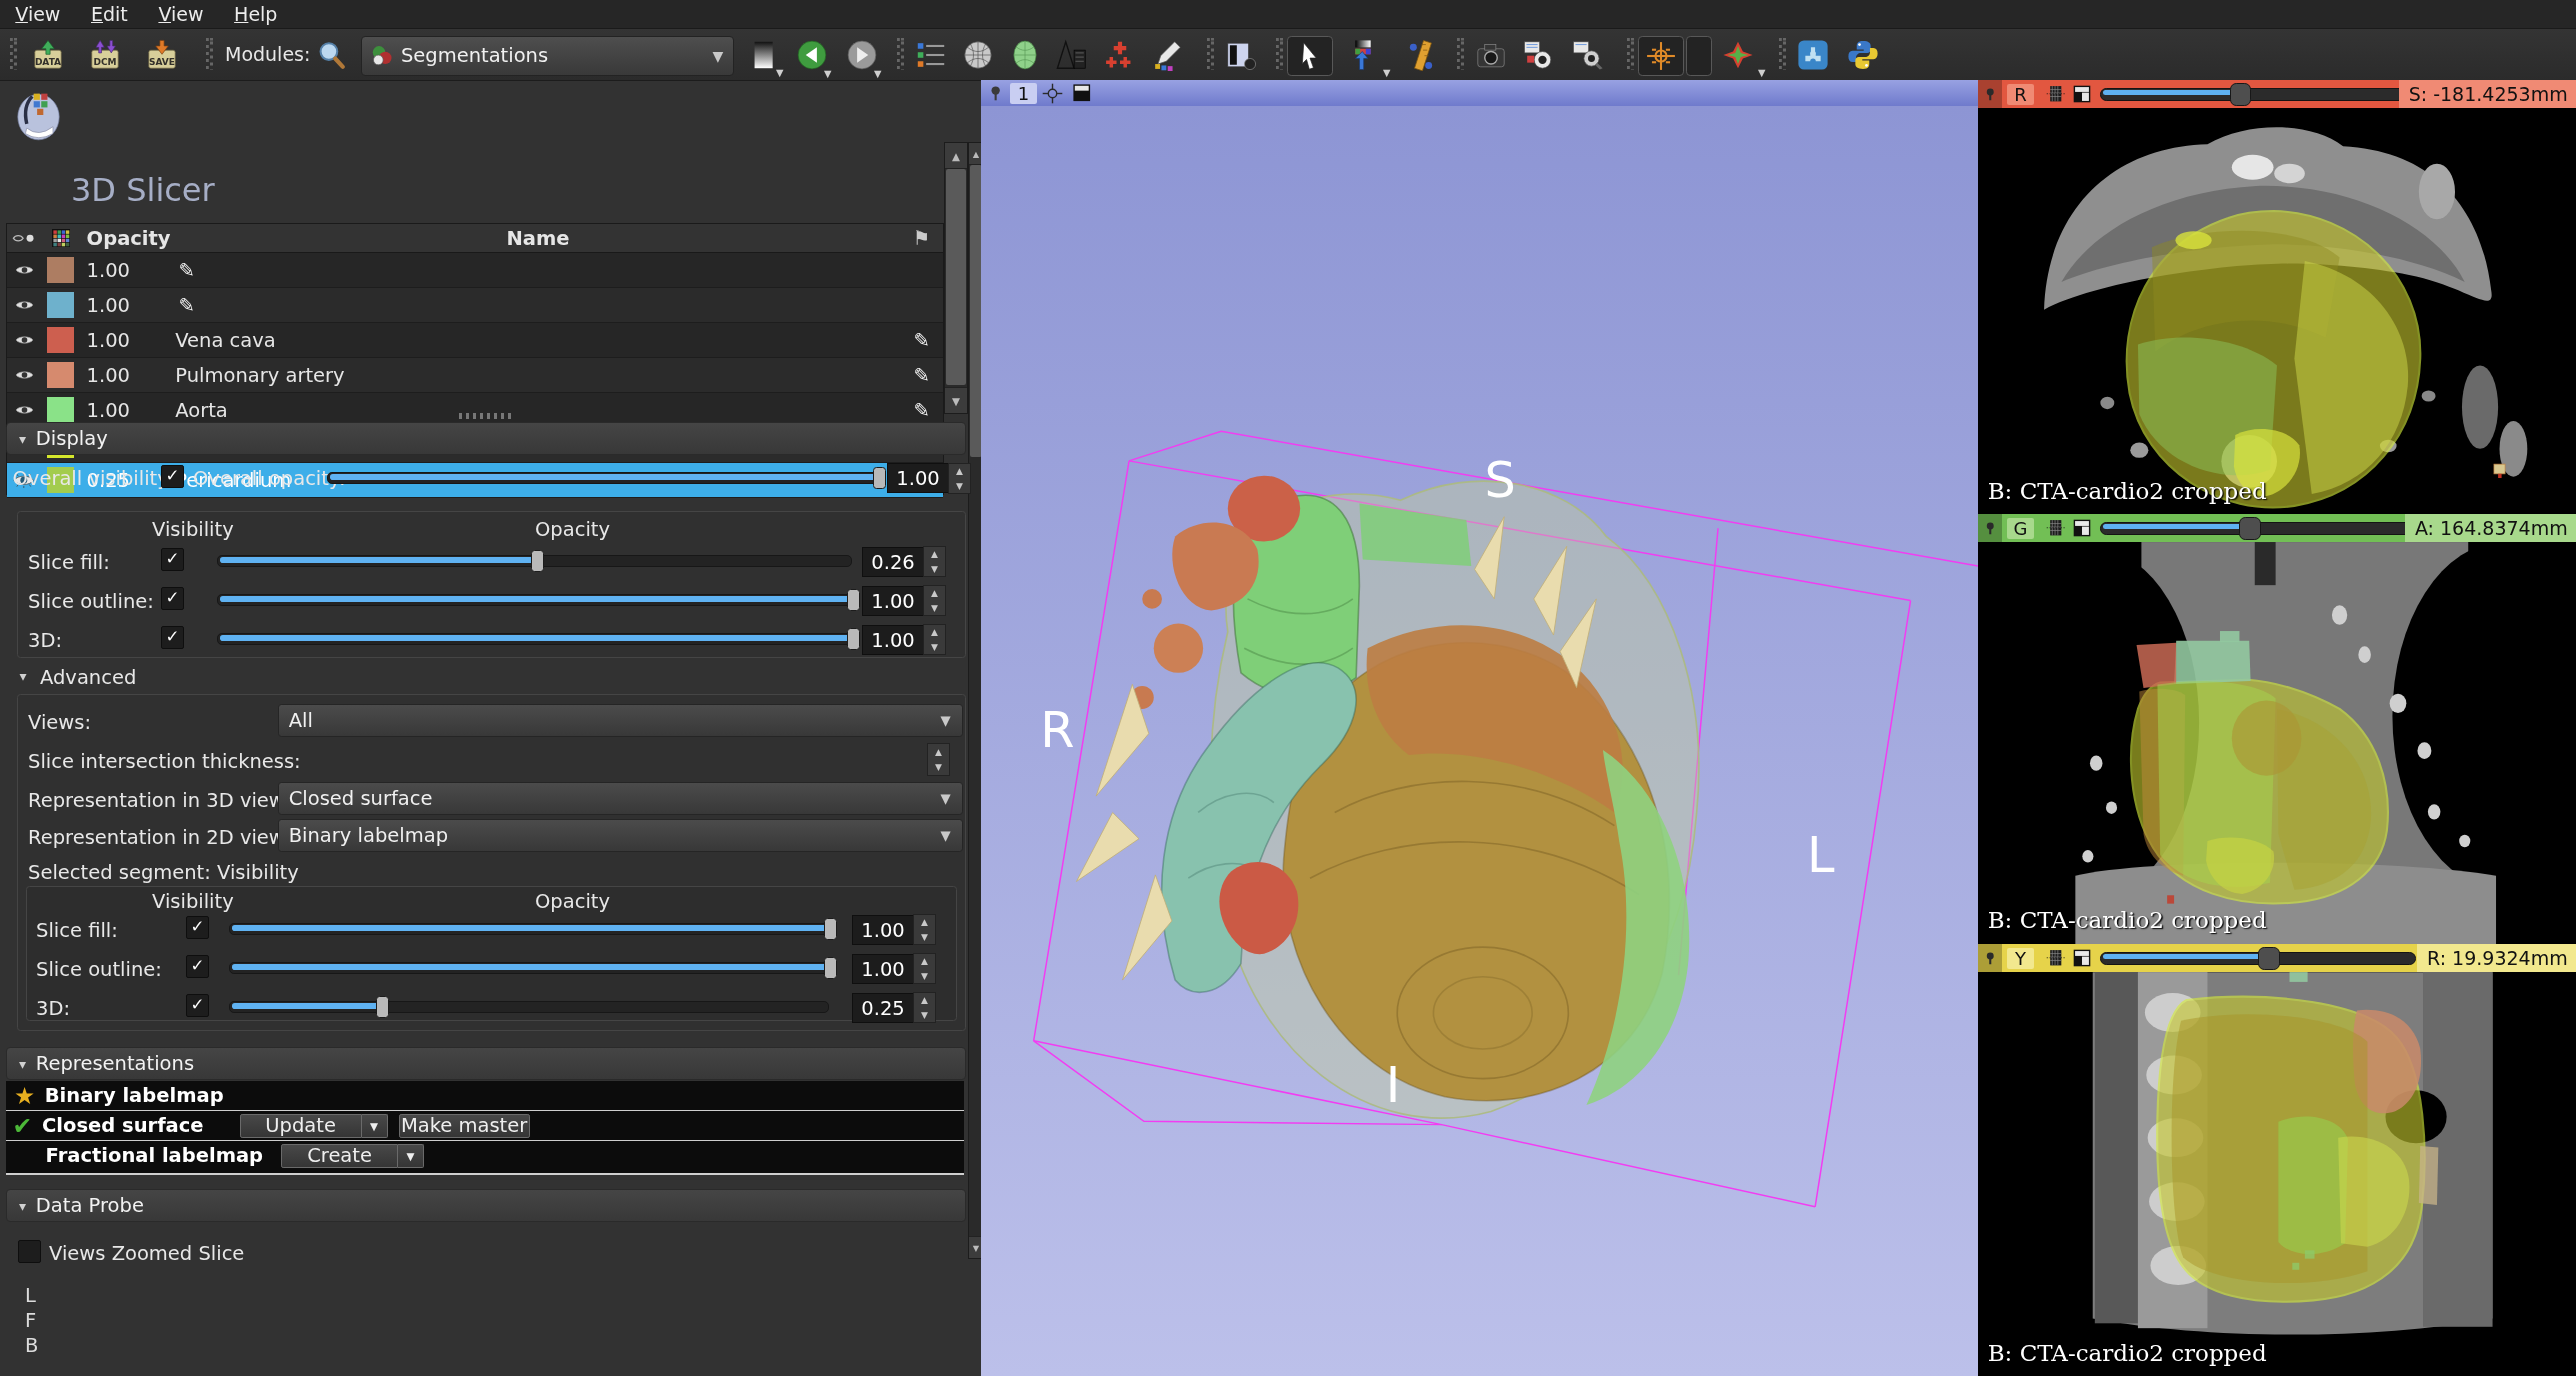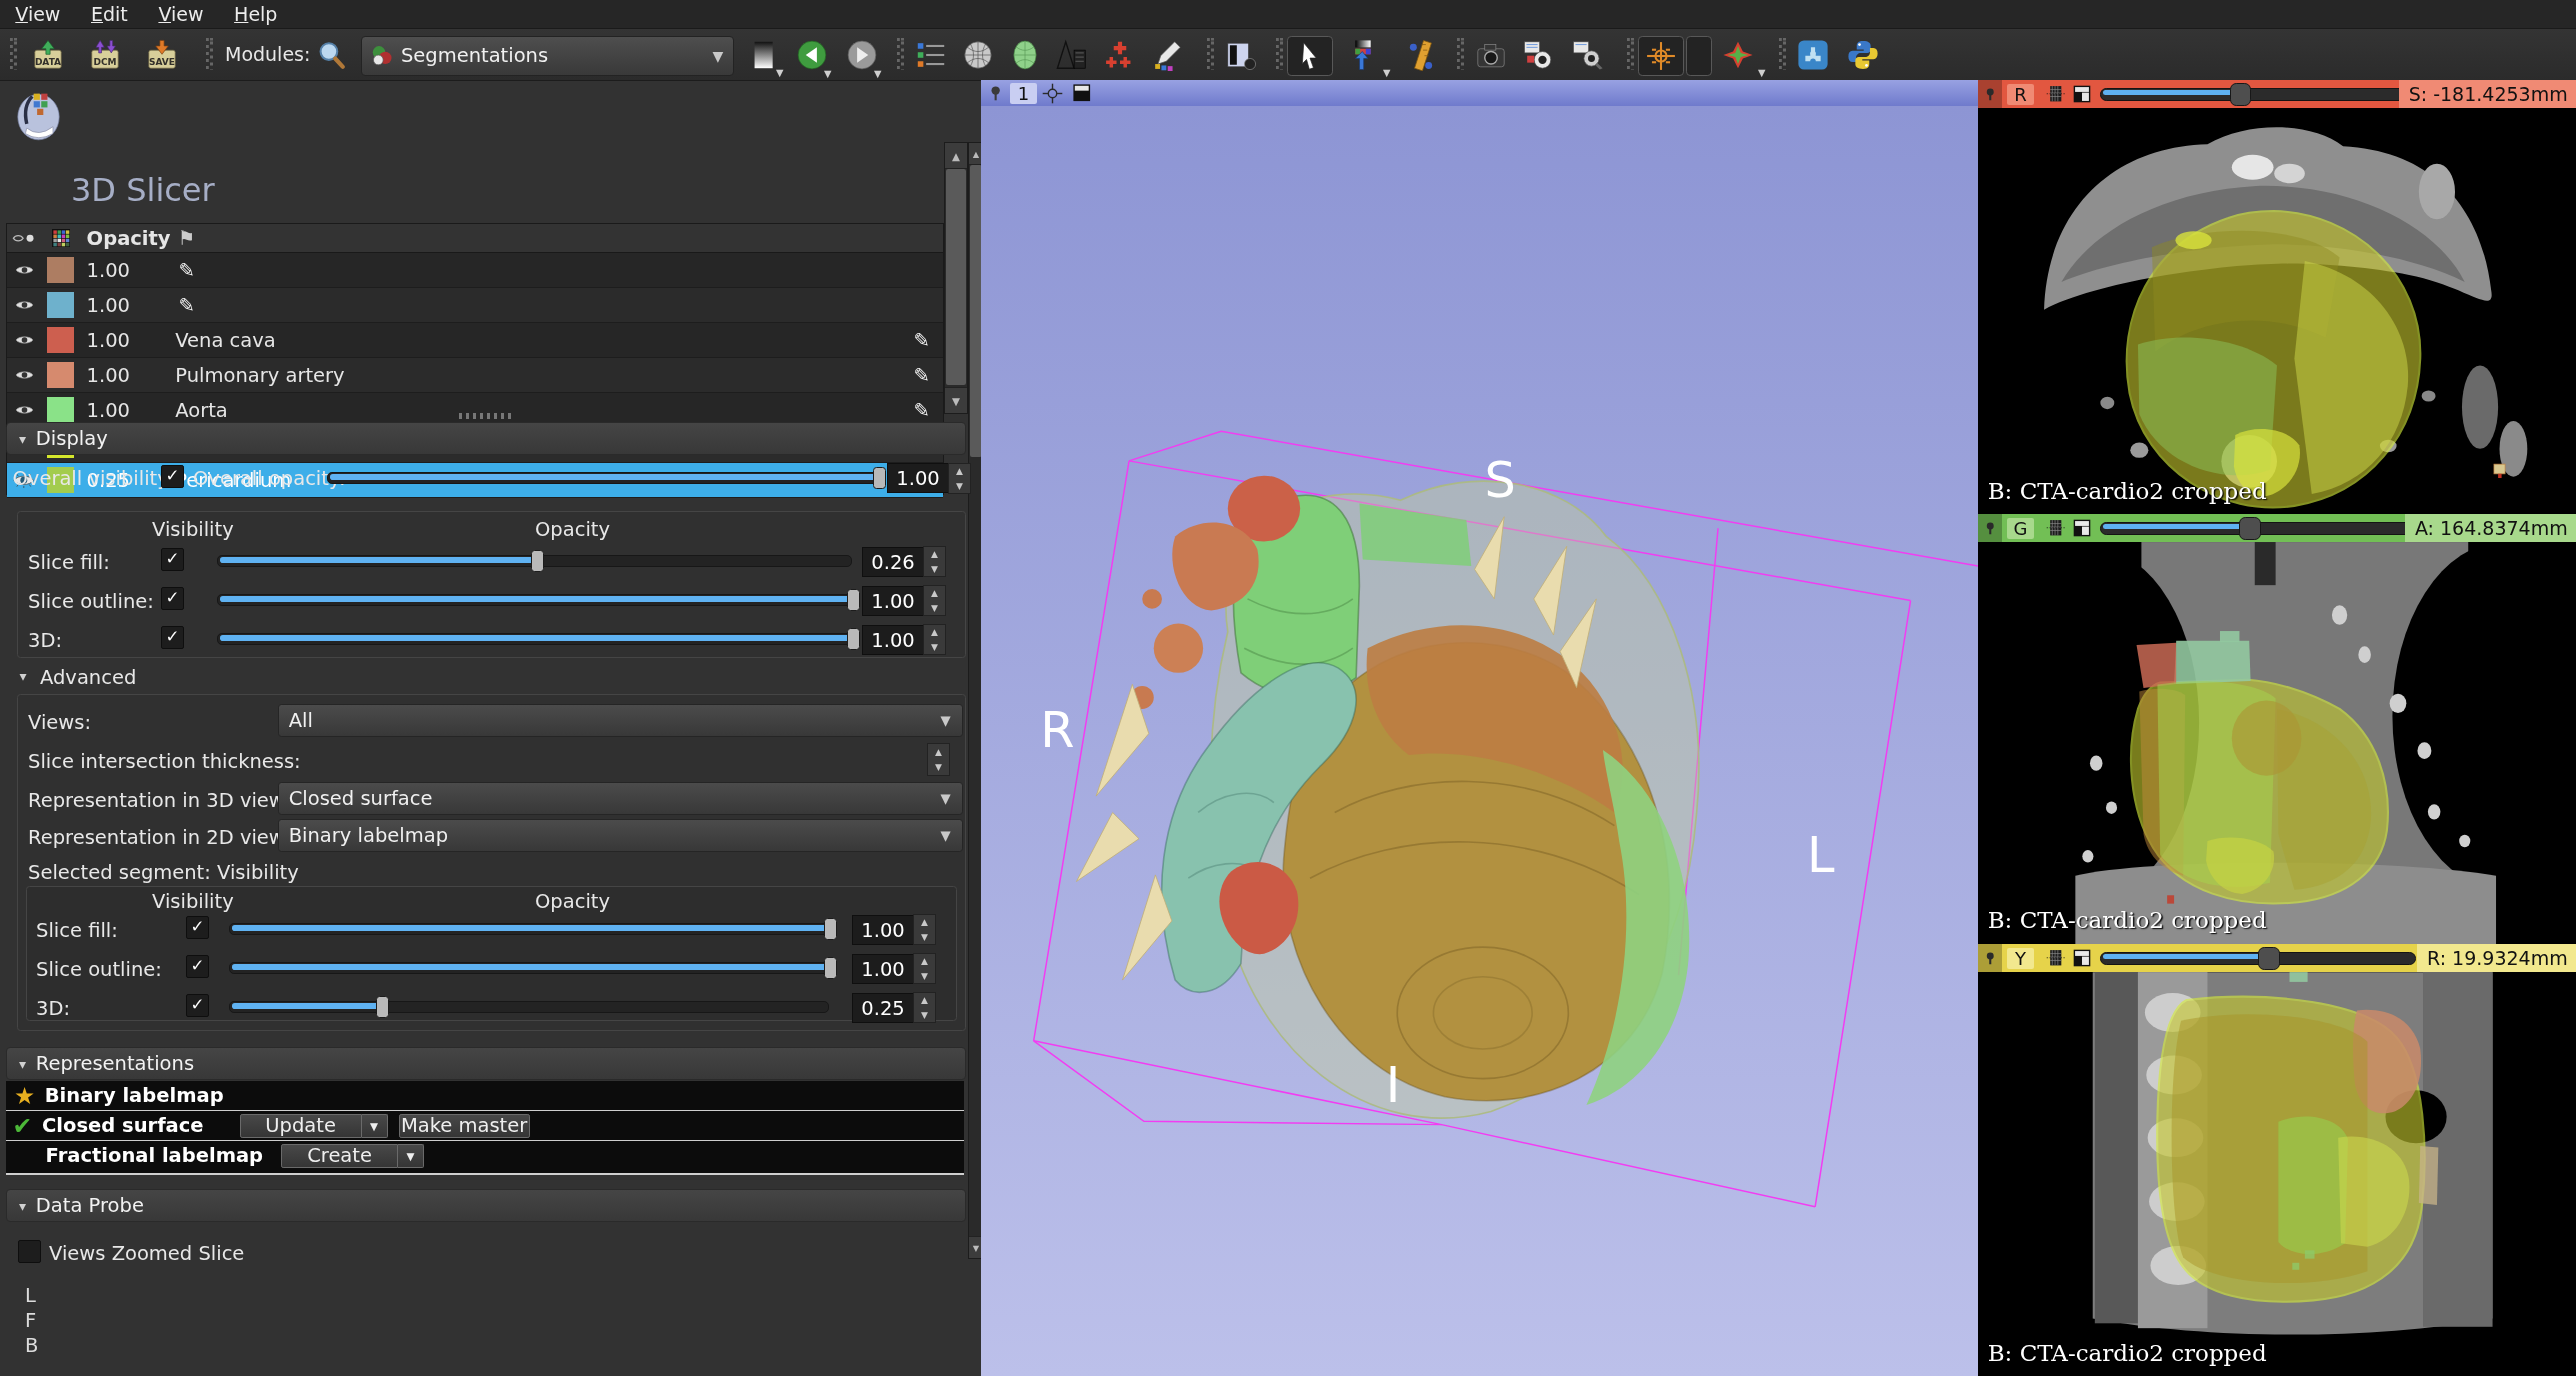--- a/index.html
+++ b/index.html
@@ -354,20 +354,21 @@
               <rect x="8" y="14" width="5" height="5" fill="#e8e8e8"></rect>
               <rect x="14" y="14" width="5" height="5" fill="#d06080"></rect>
               <rect x="20" y="14" width="5" height="5" fill="#6080d0"></rect>
               <rect x="2" y="20" width="5" height="5" fill="#408080"></rect>
               <rect x="8" y="20" width="5" height="5" fill="#804040"></rect>
               <rect x="14" y="20" width="5" height="5" fill="#c0d060"></rect>
               <rect x="20" y="20" width="5" height="5" fill="#406040"></rect>
             </svg>
         </span>
         <span class="c-op">Opacity</span>
+        <span class="c-name" style="text-align:center">Name</span>
         <span class="c-edit" style="color:#ccc">⚑</span>
       </div>
 
       <div class="seg-row">
         <span class="c-eye">
             <svg width="21" height="14" viewBox="0 0 30 20">
               <path d="M3 10c4-6 20-6 24 0c-4 6-20 6-24 0z" fill="#e0e0e0" stroke="#999"></path>
               <circle cx="15" cy="10" r="4" fill="#333"></circle>
             </svg>
           </span>

